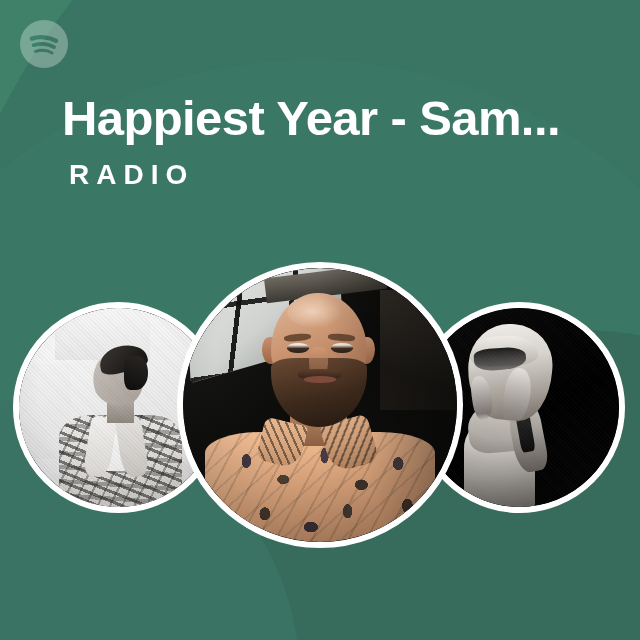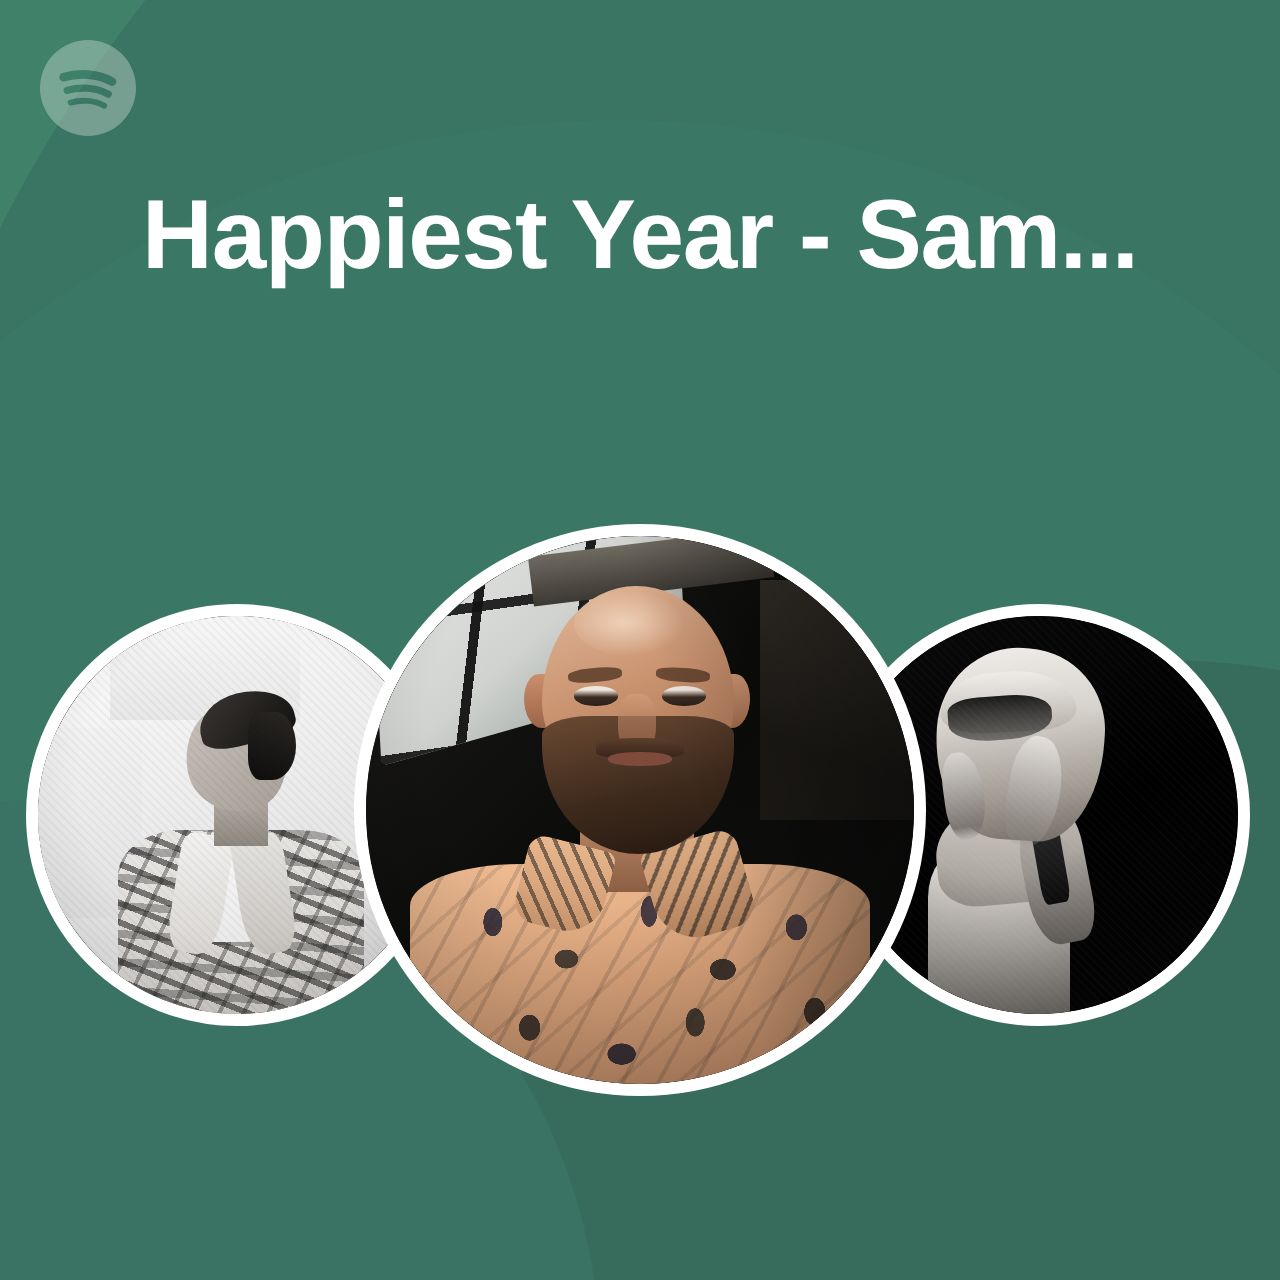--- a/index.html
+++ b/index.html
@@ -67,21 +67,20 @@
     z-index:6;
   }
   .spotify-logo svg { display:block; width:48px; height:48px; }
 
   
   .text-block {
     position:absolute;
     left:0; right:0;
     top:92px;
     z-index:7;
-    text-align:center;
     padding:0 62px;
   }
   .title {
     color:#ffffff;
     font-size:49px;
     font-weight:bold;
     line-height:1.08;
     letter-spacing:-0.6px;
     white-space:nowrap;
     overflow:hidden;
@@ -430,20 +429,21 @@
     <svg viewBox="0 0 48 48" xmlns="http://www.w3.org/2000/svg" aria-hidden="true">
       <circle cx="24" cy="24" r="24" fill="#ffffff"></circle>
       <path d="M11.8 18.6c7.4-2.3 17.2-1.9 24.2 2.2" stroke="#3d7f6b" stroke-width="4.3" stroke-linecap="round" fill="none"></path>
       <path d="M13.6 25.2c6.3-1.9 14.6-1.6 20.5 1.9" stroke="#3d7f6b" stroke-width="3.6" stroke-linecap="round" fill="none"></path>
       <path d="M15.3 31.3c5.2-1.5 12-1.3 16.8 1.6" stroke="#3d7f6b" stroke-width="2.9" stroke-linecap="round" fill="none"></path>
     </svg>
   </div>
 
   <div class="text-block">
     <div class="title">Happiest Year - Sam...</div>
+    <div class="subtitle">RADIO</div>
   </div>
 
   <div class="circles">
 
     <div class="artist-circle circle-left">
       <div class="photo">
         <div class="art-left-bg"></div>
         <div class="art-left-wallpanel"></div>
         <div class="art-left-wallpanel2"></div>
         <div class="art-left-jacket"></div>

